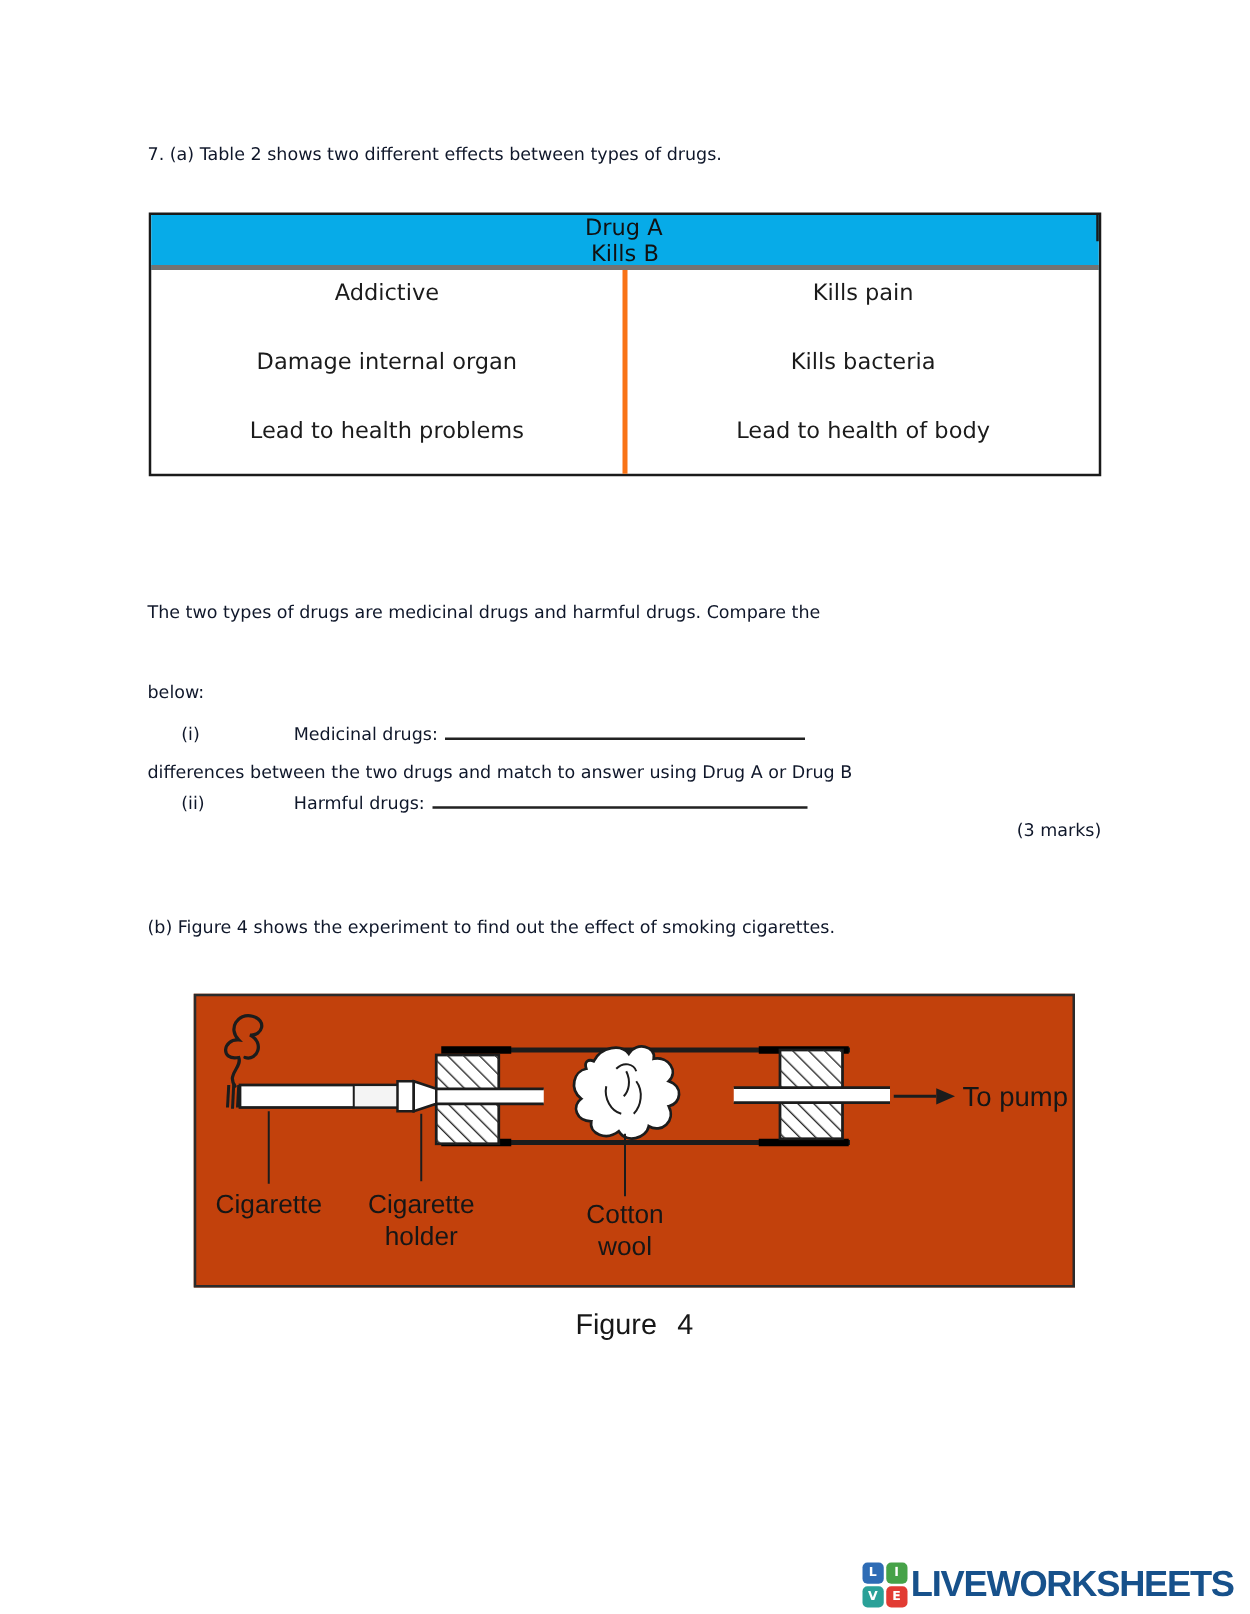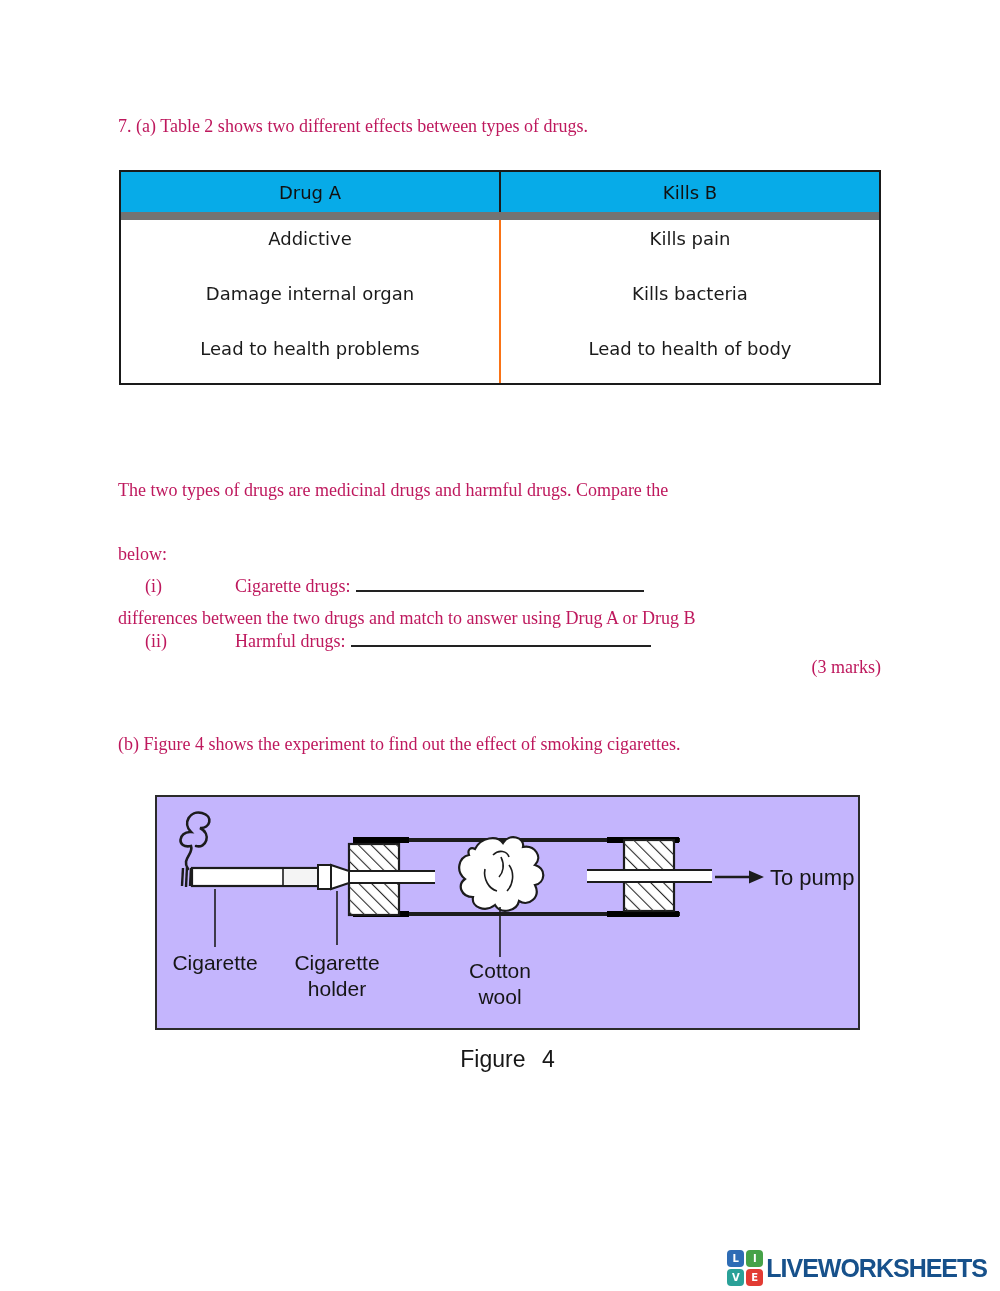--- a/index.html
+++ b/index.html
@@ -3,63 +3,63 @@
 <meta charset="utf-8">
 <style>
   html,body{margin:0;padding:0;}
   body{
     width:1000px;height:1291px;position:relative;background:#ffffff;
     font-family:"DejaVu Sans",sans-serif;color:#1b1b1b;overflow:hidden;
   }
   .abs{position:absolute;}
 
   
-  .ws-text{font-size:18px;color:#be185d;font-family:Liberation Serif, serif;}
+  .ws-text{font-size:14px;color:#0f172a;}
 
   
   #question-a{left:118px;top:116px;width:800px;}
 
   
   #table2{left:119px;top:170px;width:762px;border:2px solid #1a1a1a;box-sizing:border-box;background:#fff;}
-  #table2 .hdr-row{display:flex;height:40px;border-bottom:8px solid #737373;}
+  #table2 .hdr-row{display:flex;height:40px;border-bottom:4px solid #737373;flex-direction:column;}
   #table2 .hdr-cell{flex:1;display:flex;align-items:center;justify-content:center;font-size:18px;color:#111;}
   #table2 .hdr-cell:first-child{border-right:2px solid #1a1a1a;}
   #table2 .body-row{display:flex;height:163px;}
   #table2 .cell{flex:1;padding-top:8px;box-sizing:border-box;text-align:center;}
-  #table2 .cell:first-child{border-right:2px solid #f97316;}
+  #table2 .cell:first-child{border-right:4px solid #f97316;}
   #table2 .cell-line{height:22px;line-height:22px;margin-bottom:33px;font-size:18px;}
 
   
   #paragraph{left:118px;top:437px;width:800px;}
   #paragraph .p-line{height:22px;line-height:22px;margin-bottom:20px;margin-top:42px;}
 
   
   .item-row{left:145px;width:740px;height:24px;}
   #item-1{top:572px;}
   #item-2{top:627px;}
   .numeral{display:inline-block;width:90px;}
   .answer-blank{display:inline-block;border-bottom:2px solid #222;height:18px;vertical-align:baseline;margin-left:6px;}
   #blank-1{width:288px;}
   #blank-2{width:300px;}
 
   #marks{left:118px;top:657px;width:763px;text-align:right;}
 
   #question-b{left:118px;top:734px;width:840px;}
 
   
-  #figure-box{left:155px;top:795px;width:705px;height:235px;border:2px solid #2b2b2b;box-sizing:border-box;background:#c4b5fd;}
+  #figure-box{left:155px;top:795px;width:705px;height:235px;border:2px solid #2b2b2b;box-sizing:border-box;background:#c2410c;}
   #figure-caption{left:155px;top:1046px;width:705px;text-align:center;
     font-family:"Liberation Sans",sans-serif;font-size:23px;color:#171717;word-spacing:10px;}
 
   
   #footer-logo{right:13px;top:1250px;display:flex;align-items:center;gap:3px;}
   .logo-grid{width:36px;height:36px;display:grid;grid-template-columns:17px 17px;grid-template-rows:17px 17px;gap:2px;}
   .logo-sq{border-radius:4px;display:flex;align-items:center;justify-content:center;
     color:#fff;font-size:10px;font-weight:bold;font-family:"DejaVu Sans",sans-serif;}
-  .brand{font-family:"Liberation Sans",sans-serif;font-size:25px;font-weight:800;letter-spacing:-1px;}
+  .brand{font-family:"Liberation Sans",sans-serif;font-size:29px;font-weight:800;letter-spacing:-1px;}
 
   svg text{font-family:"Liberation Sans",sans-serif;fill:#161616;}
 </style>
 </head>
 <body>
 
 <div class="abs ws-text" id="question-a">7. (a) Table 2 shows two different effects between types of drugs.</div>
 
 <div class="abs" id="table2">
   <div class="hdr-row" style="background-color: rgb(7, 171, 232);">
@@ -80,21 +80,21 @@
   </div>
 </div>
 
 <div class="abs ws-text" id="paragraph">
   <div class="p-line">The two types of drugs are medicinal drugs and harmful drugs. Compare the</div>
   <div class="p-line">below:</div>
   <div class="p-line">differences between the two drugs and match to answer using Drug A or Drug B</div>
 </div>
 
 <div class="abs ws-text item-row" id="item-1">
-  <span class="numeral">(i)</span><span>Cigarette drugs:</span><span class="answer-blank" id="blank-1"></span>
+  <span class="numeral">(i)</span><span>Medicinal drugs:</span><span class="answer-blank" id="blank-1"></span>
 </div>
 
 <div class="abs ws-text item-row" id="item-2">
   <span class="numeral">(ii)</span><span>Harmful drugs:</span><span class="answer-blank" id="blank-2"></span>
 </div>
 
 <div class="abs ws-text" id="marks">(3 marks)</div>
 
 <div class="abs ws-text" id="question-b">(b) Figure 4 shows the experiment to find out the effect of smoking cigarettes.</div>
 

